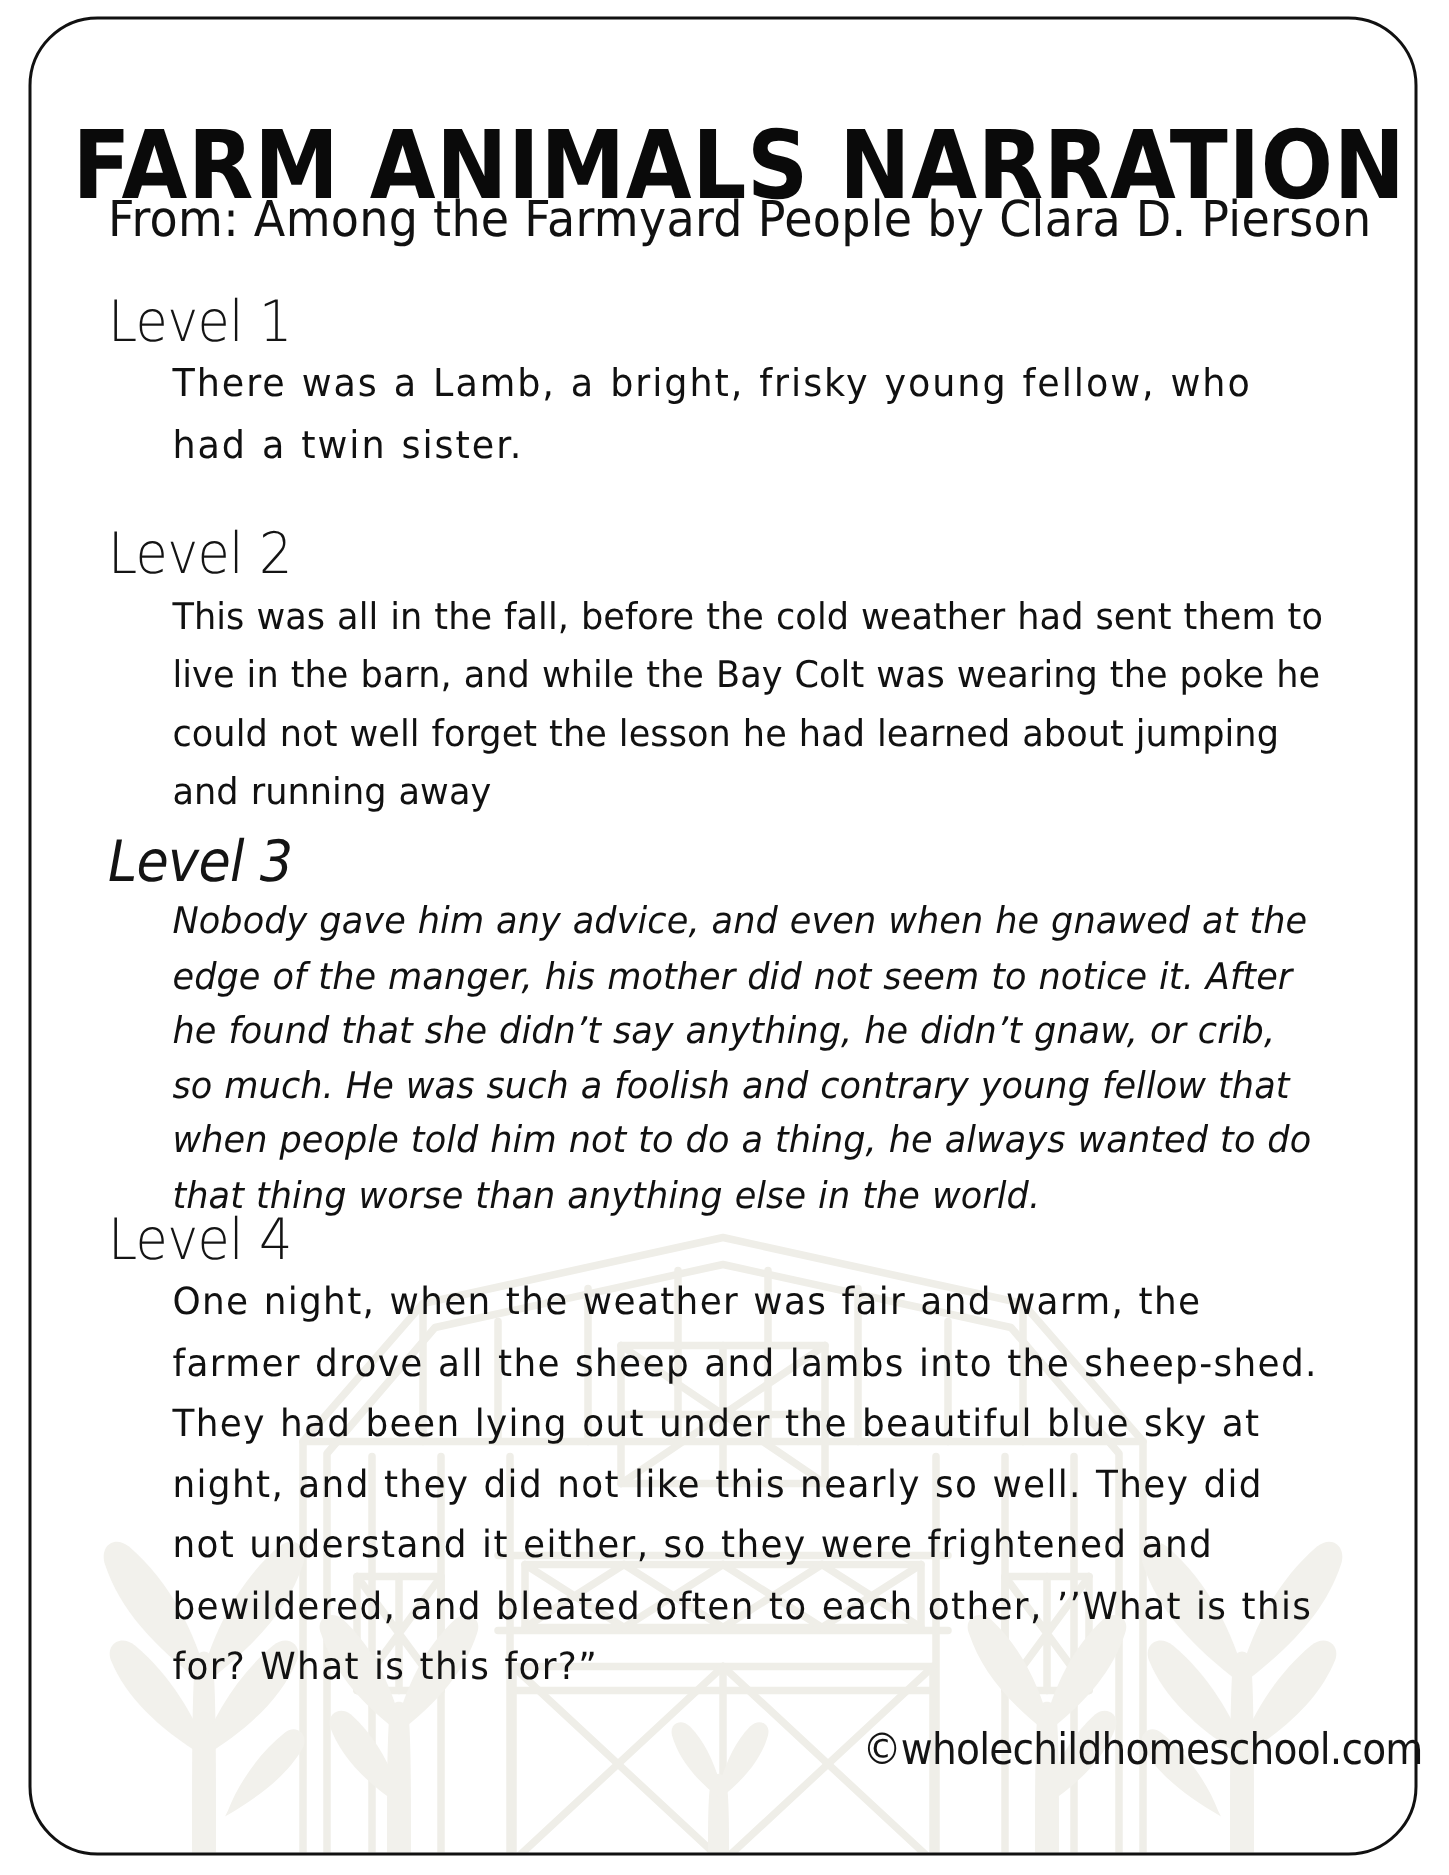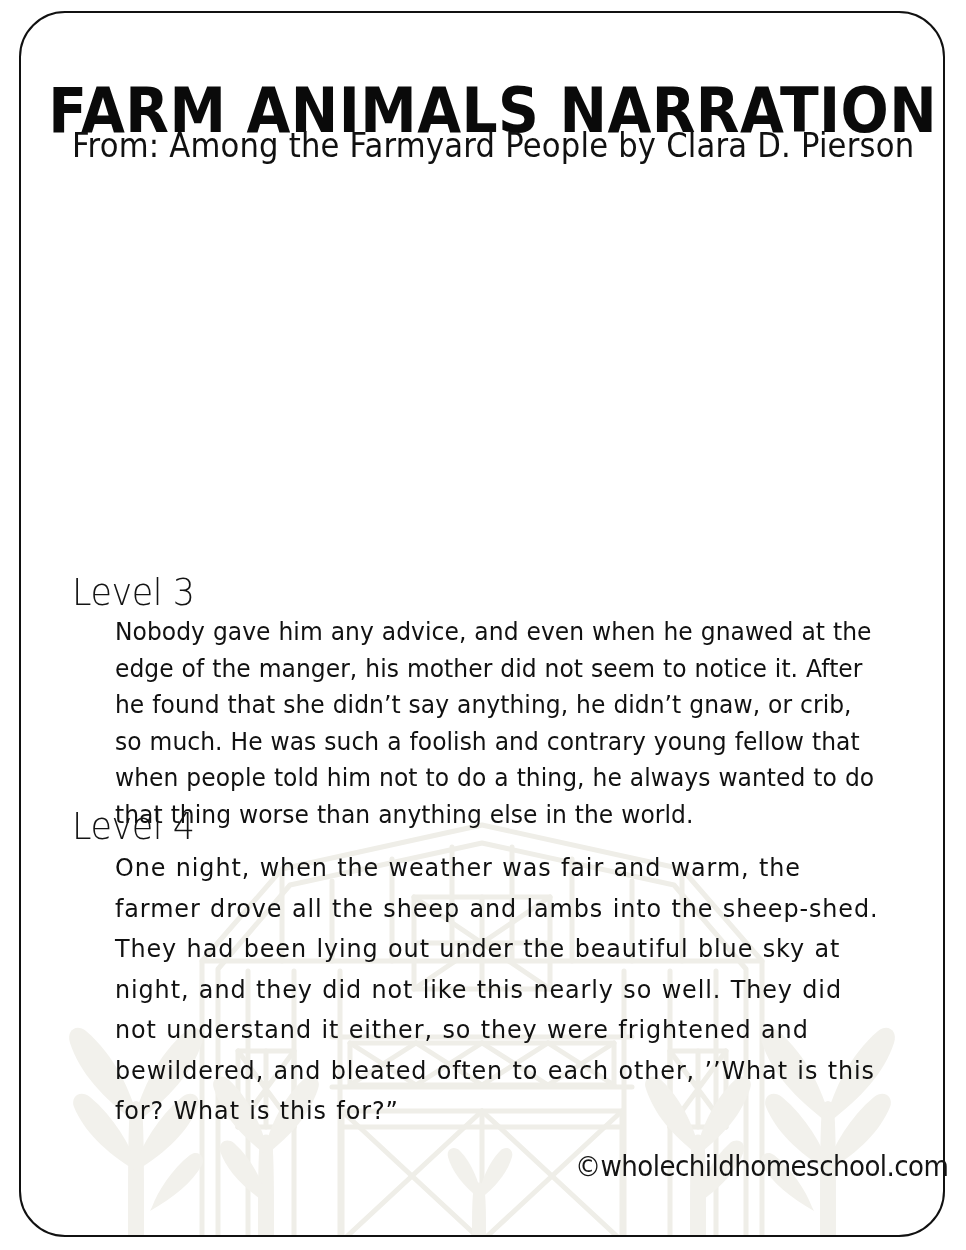--- a/index.html
+++ b/index.html
@@ -154,21 +154,21 @@
     font-size: 25px;
     line-height: 40.5px;
     letter-spacing: 0.95px;
     word-spacing: 1px;
     transform: scaleX(0.955);
     transform-origin: left top;
   }
 
   .lvl1 { top: 192px; }
   .lvl2 { top: 347px; }
-  .lvl3 { top: 570px; }
+  .lvl3 { top: 552px; font-style: italic; }
   .lvl4 { top: 804px; }
 
   .footer-credit {
     position: absolute;
     left: 575px;
     top: 1149px;
     font-family: "DejaVu Sans", sans-serif;
     font-weight: 400;
     font-size: 29px;
     line-height: 34px;
@@ -261,21 +261,29 @@
   </div>
 
   <div class="page-frame"></div>
 
   <div class="content">
 
     <h1 class="doc-title">FARM ANIMALS NARRATION</h1>
 
     <div class="doc-subtitle">From: Among the Farmyard People by Clara D. Pierson</div>
 
-
+    <section class="level-block lvl1">
+      <h2 class="level-heading">Level 1</h2>
+      <p class="level-body">There was a Lamb, a bright, frisky young fellow, who had a twin sister.</p>
+    </section>
+
+    <section class="level-block lvl2">
+      <h2 class="level-heading">Level 2</h2>
+      <p class="level-body">This was all in the fall, before the cold weather had sent them to live in the barn, and while the Bay Colt was wearing the poke he could not well forget the lesson he had learned about jumping and running away</p>
+    </section>
 
     <section class="level-block lvl3">
       <h2 class="level-heading">Level 3</h2>
       <p class="level-body"> Nobody gave him any advice, and even when he gnawed at the edge of the manger, his mother did not seem to notice it. After he found that she didn’t say anything, he didn’t gnaw, or crib, so much. He was such a foolish and contrary young fellow that when people told him not to do a thing, he always wanted to do that thing worse than anything else in the world.</p>
     </section>
 
     <section class="level-block lvl4">
       <h2 class="level-heading">Level 4</h2>
       <p class="level-body">One night, when the weather was fair and warm, the farmer drove all the sheep and lambs into the sheep-shed. They had been lying out under the beautiful blue sky at night, and they did not like this nearly so well. They did not understand it either, so they were frightened and bewildered, and bleated often to each other, ’’What is this for? What is this for?”</p>
     </section>

